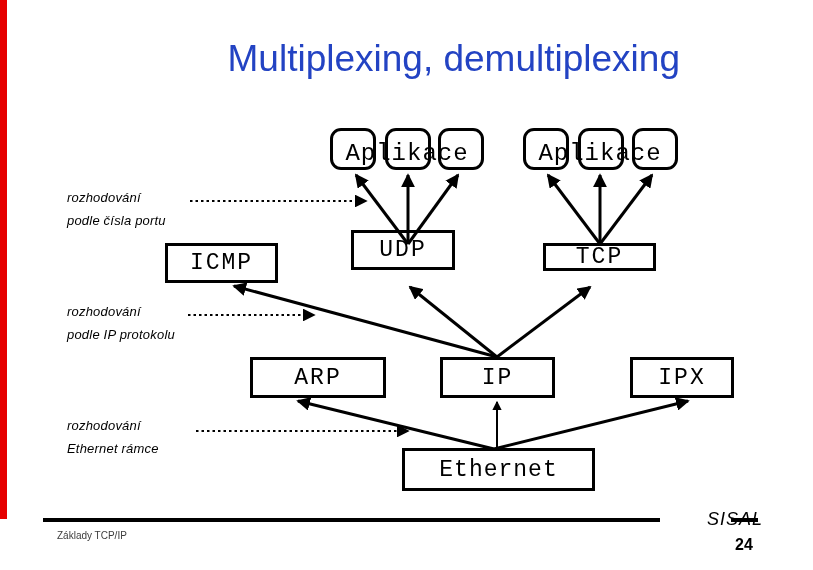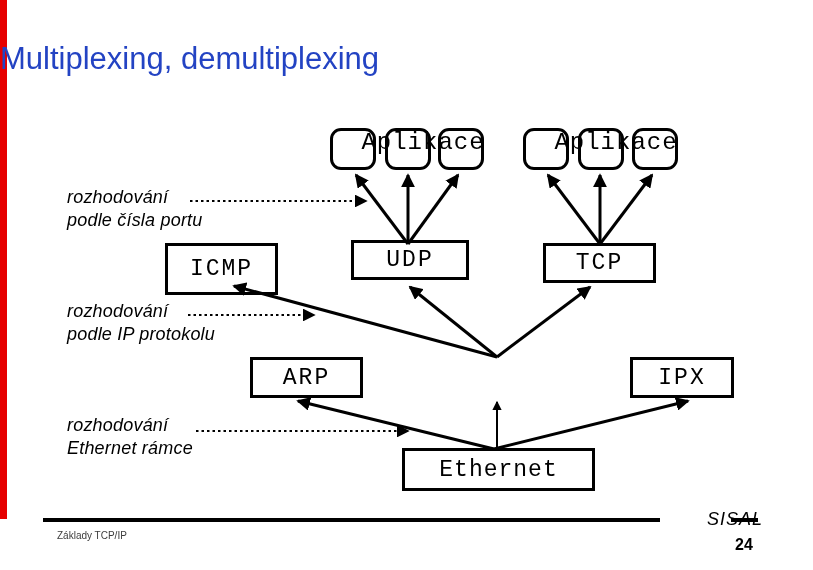--- a/index.html
+++ b/index.html
@@ -2,41 +2,41 @@
 <html style="--title-blue: #2343c3; --accent-red: #e60000; --ink: #000000; --footer-gray: #3c3c3c;"><head>
 <meta charset="utf-8">
 <style>
   html,body{margin:0;padding:0;background:#888;}
   .slide{
     position:relative;width:813px;height:570px;background:#ffffff;
     font-family:"Liberation Sans",sans-serif;overflow:hidden;
   }
   .redbar{position:absolute;left:0;top:0;width:7px;height:519px;background:var(--accent-red,#e60000);}
   .title{
-    position:absolute;left:0;top:40px;width:680px;text-align:left;
-    font-size:31px;line-height:38px;color:var(--title-blue,#2343c3);
+    position:absolute;left:0;top:40px;width:680px;text-align:right;
+    font-size:37px;line-height:38px;color:var(--title-blue,#2343c3);
     font-weight:400;letter-spacing:0px;
   }
   .pbox{
     position:absolute;box-sizing:border-box;border:3px solid var(--ink,#000);background:#fff;
     display:flex;align-items:center;justify-content:center;
     font-family:"Liberation Mono","DejaVu Sans Mono",monospace;
     font-size:23px;letter-spacing:2px;color:var(--ink,#000);z-index:2;
   }
   .appsq{
     position:absolute;box-sizing:border-box;width:46px;height:42px;top:128px;
     border:3px solid var(--ink,#000);border-radius:11px;background:#fff;z-index:1;
   }
   .applabel{
-    position:absolute;top:129px;width:134px;text-align:center;
+    position:absolute;top:140px;width:134px;text-align:center;
     font-family:"Liberation Mono","DejaVu Sans Mono",monospace;
-    font-size:24px;letter-spacing:1px;color:var(--ink,#000);z-index:3;margin-left:16px;
+    font-size:24px;letter-spacing:1px;color:var(--ink,#000);z-index:3;
   }
   .dlabel{
-    position:absolute;font-style:italic;font-size:18px;line-height:23px;
+    position:absolute;font-style:italic;font-size:13px;line-height:23px;
     color:var(--ink,#000);z-index:2;letter-spacing:0.2px;
   }
   .arrows{position:absolute;left:0;top:0;width:813px;height:570px;z-index:4;pointer-events:none;}
   .arrows line{stroke:var(--ink,#000);}
   .arrows .solid{stroke-width:3;}
   .arrows .thin{stroke-width:2;}
   .arrows .dotted{stroke-width:2;stroke-dasharray:2.5 3;}
   .arrows path.head{fill:var(--ink,#000);}
   .frule{position:absolute;background:var(--ink,#000);height:4px;top:518px;}
   .fbrand{
@@ -58,24 +58,25 @@
   <div class="appsq" style="left:330px"></div>
   <div class="appsq" style="left:385px"></div>
   <div class="appsq" style="left:438px"></div>
   <div class="applabel" style="left:340px">Aplikace</div>
 
   <div class="appsq" style="left:523px"></div>
   <div class="appsq" style="left:578px"></div>
   <div class="appsq" style="left:632px"></div>
   <div class="applabel" style="left:533px">Aplikace</div>
 
-  <div class="pbox" style="left:165px;top:243px;width:113px;height:52px">ICMP</div>
-  <div class="pbox" style="left:351px;top:240px;width:118px;height:40px">UDP</div>
-  <div class="pbox" style="left:543px;top:243px;width:113px;height:40px">TCP</div>
-  <div class="pbox" style="left:250px;top:357px;width:113px;height:41px">ARP</div>
+  <div class="pbox" style="left:165px;top:243px;width:113px;height:40px">ICMP</div>
+  <div class="pbox" style="left:351px;top:230px;width:104px;height:40px">UDP</div>
+  <div class="pbox" style="left:543px;top:243px;width:113px;height:28px">TCP</div>
+  <div class="pbox" style="left:250px;top:357px;width:136px;height:41px">ARP</div>
+  <div class="pbox" style="left:440px;top:357px;width:115px;height:41px">IP</div>
   <div class="pbox" style="left:630px;top:357px;width:104px;height:41px">IPX</div>
   <div class="pbox" style="left:402px;top:448px;width:193px;height:43px;letter-spacing:1px">Ethernet</div>
 
   <div class="dlabel" style="left:67px;top:186px">
     <div>rozhodování</div>
     <div>podle čísla portu</div>
   </div>
   <div class="dlabel" style="left:67px;top:300px">
     <div>rozhodování</div>
     <div>podle IP protokolu</div>

